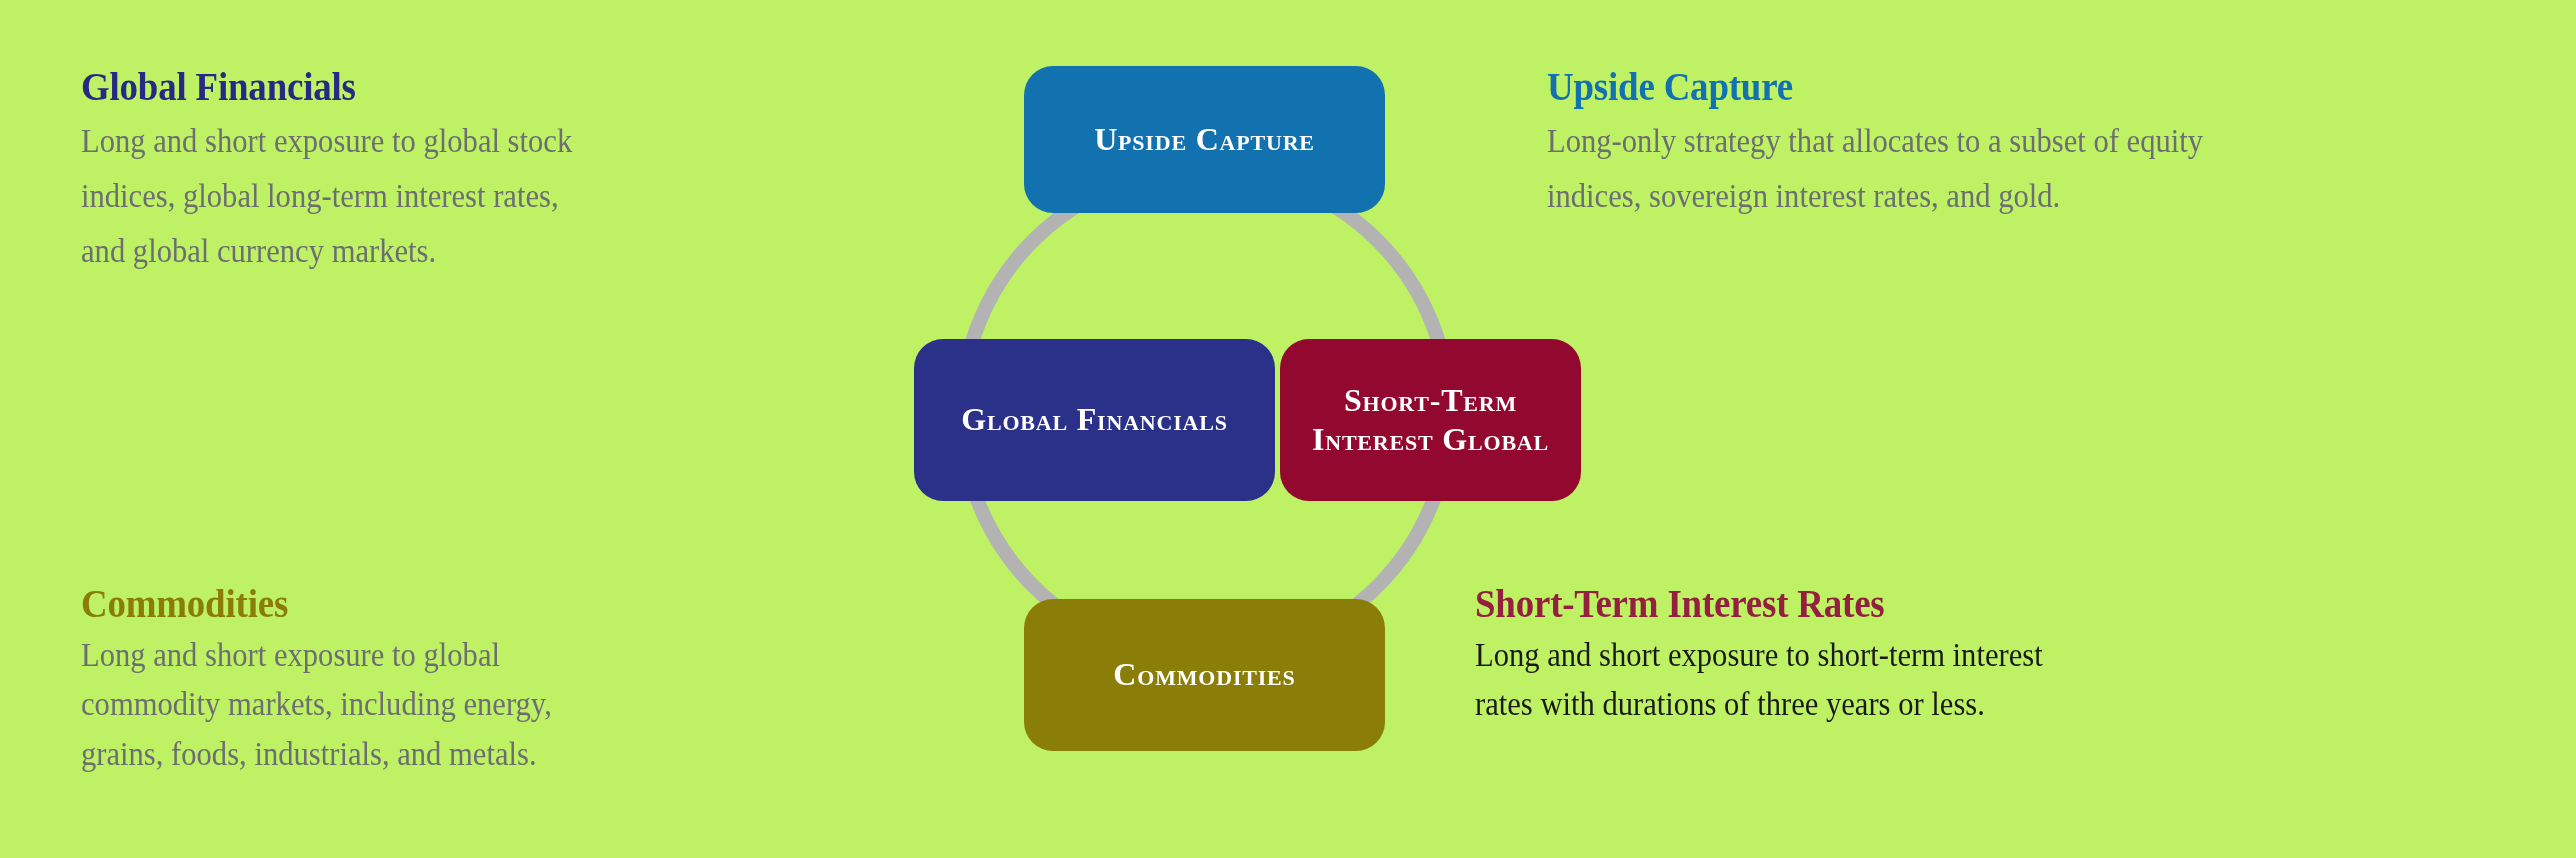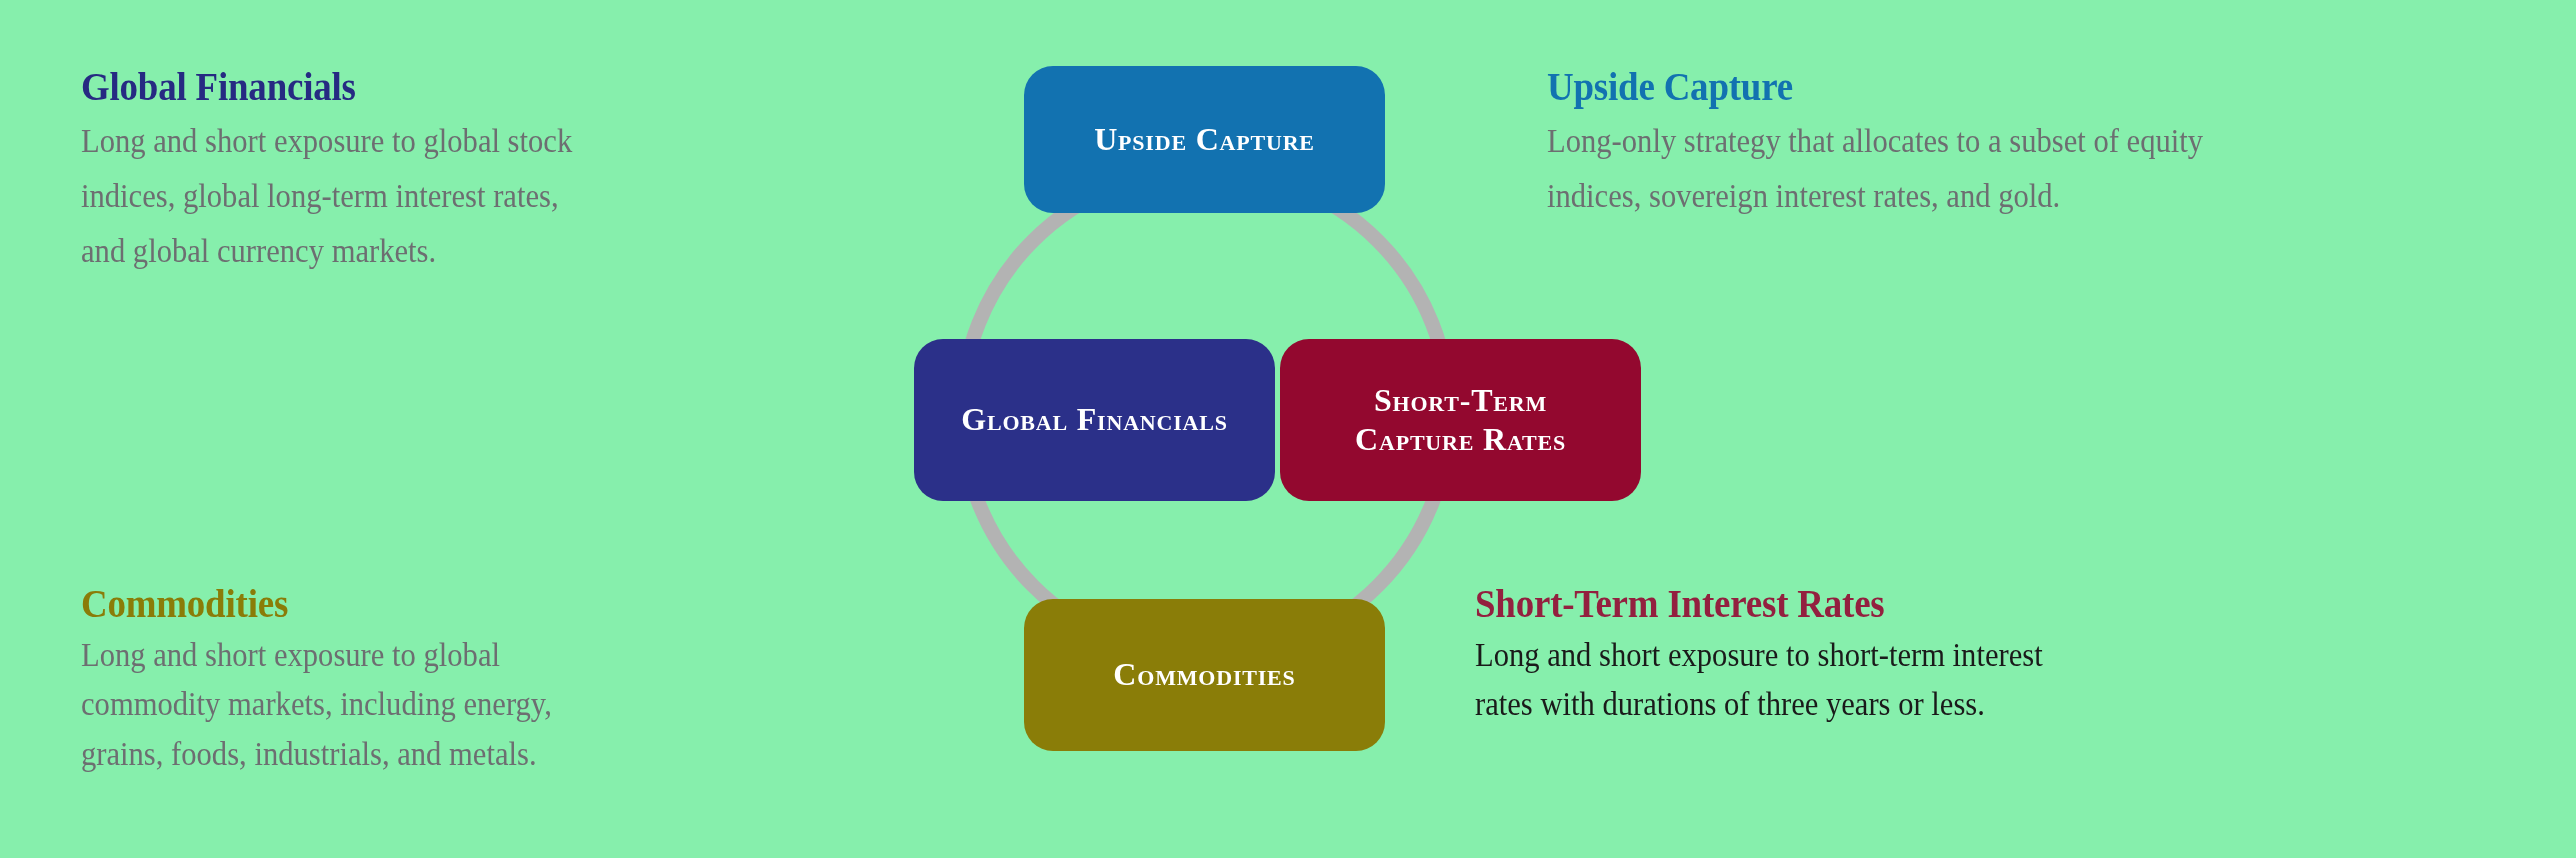--- a/index.html
+++ b/index.html
@@ -4,21 +4,21 @@
 <style>
   html, body {
     margin: 0;
     padding: 0;
     background: #ffffff;
   }
   #page {
     position: relative;
     width: 2576px;
     height: 859px;
-    background: #86efac;
+    background: #bef264;
     overflow: hidden;
     font-family: "Liberation Serif", "DejaVu Serif", serif;
   }
 
   
   .textblock {
     position: absolute;
   }
   .tb-heading {
     font-family: "Liberation Serif", "DejaVu Serif", serif;
@@ -101,21 +101,21 @@
     border-radius: 29px;
   }
   #node-global-financials {
     left: 0px; top: 305px;
     width: 361px; height: 162px;
     background: #2b3089;
     border-radius: 29px;
   }
   #node-short-term {
     left: 366px; top: 305px;
-    width: 361px; height: 162px;
+    width: 301px; height: 162px;
     background: #93082f;
     border-radius: 29px;
   }
   #node-commodities {
     left: 110px; top: 565px;
     width: 361px; height: 152px;
     background: #8a7d08;
     border-radius: 29px;
   }
 </style>
@@ -168,21 +168,21 @@
       <span class="node-label">Upside Capture</span>
     </div>
 
     <div class="node" id="node-global-financials">
       <span class="node-label">Global Financials</span>
     </div>
 
     <div class="node" id="node-short-term">
       <span class="node-label">
         <span>Short-Term</span><br>
-        <span>Capture Rates</span>
+        <span>Interest Global</span>
       </span>
     </div>
 
     <div class="node" id="node-commodities">
       <span class="node-label">Commodities</span>
     </div>
 
   </div>
 
 </div>

